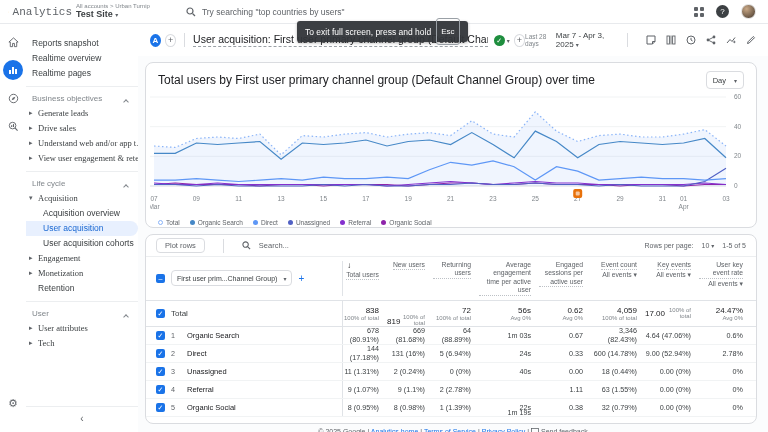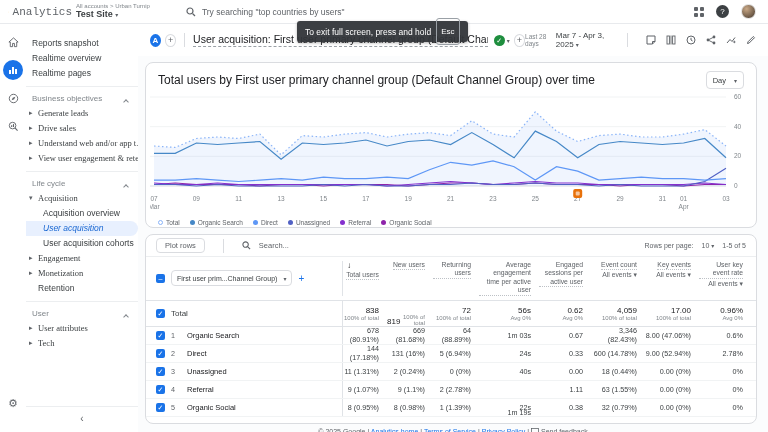--- a/index.html
+++ b/index.html
@@ -36,21 +36,21 @@
   
   #nav { position:absolute; left:26px; top:24px; width:112px; bottom:0; background:#fff;
     font-size:8.5px; color:#3c4043; z-index:3; }
   #nav-list { padding-top:12px; }
   .nav-row { position:relative; height:15px; line-height:15px; padding-left:6px;
     white-space:nowrap; overflow:hidden; }
   .nav-row .arr { position:absolute; left:3px; top:0; width:8px; color:#5f6368; font-size:7px; }
   .nav-row.has-arrow { padding-left:12px;font-family:Liberation Serif, serif; }
   .nav-row.child { padding-left:17px; }
   .nav-row.plain2 { padding-left:12px; }
-  .nav-row.selected { background:#e8f0fe; color:#1967d2; border-radius:0 8px 8px 0;font-style:italic; }
+  .nav-row.selected { background:#e8f0fe; color:#1967d2; border-radius:0 8px 8px 0; }
   .nav-section { height:20px; line-height:24px; padding-left:6px; color:#80868b; font-size:8px;
     border-top:1px solid #eceef0; margin-top:5px; position:relative; }
   .nav-section .chev { position:absolute; right:10px; top:13px; width:4px; height:4px;
     border-left:1px solid #80868b; border-top:1px solid #80868b; transform:rotate(45deg); }
   #nav-library { position:absolute; left:0; bottom:60px; width:112px; height:16px;
     display:flex; align-items:center; gap:6px; padding-left:8px; font-size:8.5px; color:#3c4043; }
   #nav-collapse { position:absolute; left:0; bottom:8px; width:112px; text-align:center;
     border-top:1px solid #eceef0; padding-top:6px; color:#5f6368; font-size:10px; }
 
   
@@ -428,45 +428,45 @@
             <span class="sub">Avg 0%</span>
           </div>
           <div class="ncol" style="width: 52px; flex-direction: column; align-items: flex-end; justify-content: center;">
             <span class="main">0.62</span>
             <span class="sub">Avg 0%</span>
           </div>
           <div class="ncol" style="width: 54px; flex-direction: column; align-items: flex-end; justify-content: center;">
             <span class="main">4,059</span>
             <span class="sub">100% of total</span>
           </div>
-          <div class="ncol" style="width: 54px; flex-direction: column; align-items: flex-end; justify-content: center;">
+          <div class="ncol" style="width: 54px; flex-direction: row; justify-content: center;">
             <span class="main">17.00</span>
             <span class="sub">100% of total</span>
           </div>
           <div class="ncol" style="width: 52px; flex-direction: column; align-items: flex-end; justify-content: center;">
-            <span class="main">0.96%</span>
+            <span class="main">24.47%</span>
             <span class="sub">Avg 0%</span>
           </div>
         </div>
     </div>
     <div id="tbl-rows">
         <div class="row data-row">
           <div class="name-block">
             <span class="cb">✓</span>
             <span class="rank">1</span>
             <span class="chan">Organic Search</span>
           </div>
           <div class="metrics">
             <div class="ncol" style="width: 44px;">678 (80.91%)</div>
             <div class="ncol" style="width: 46px;">669 (81.68%)</div>
             <div class="ncol" style="width: 46px;">64 (88.89%)</div>
             <div class="ncol" style="width: 60px;">1m 03s</div>
             <div class="ncol" style="width: 52px;">0.67</div>
             <div class="ncol" style="width: 54px;">3,346 (82.43%)</div>
-            <div class="ncol" style="width: 54px;">8.00 (47.06%)</div>
+            <div class="ncol" style="width: 54px;">4.64 (47.06%)</div>
             <div class="ncol" style="width: 52px;">0.6%</div>
           </div>
         </div>
         <div class="row data-row">
           <div class="name-block">
             <span class="cb">✓</span>
             <span class="rank">2</span>
             <span class="chan">Direct</span>
           </div>
           <div class="metrics">

